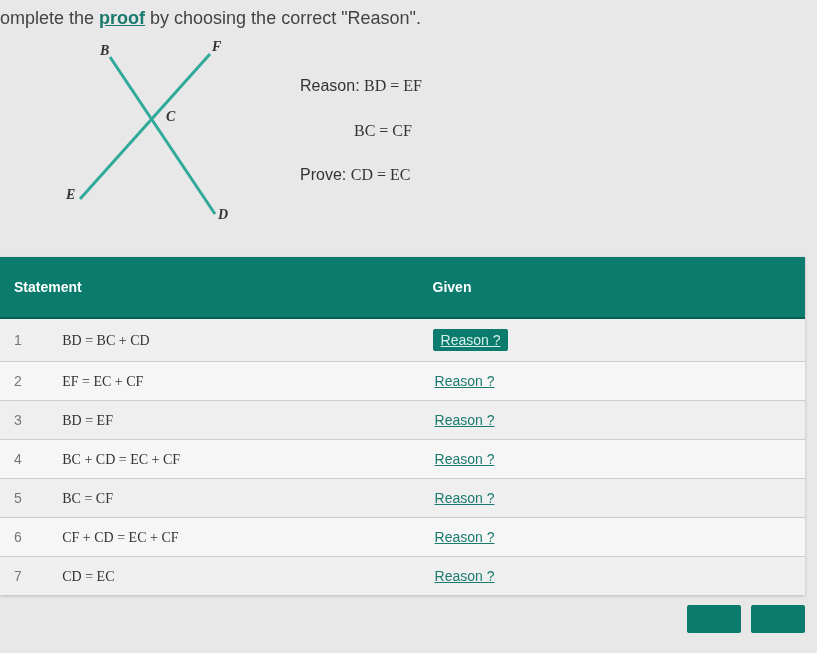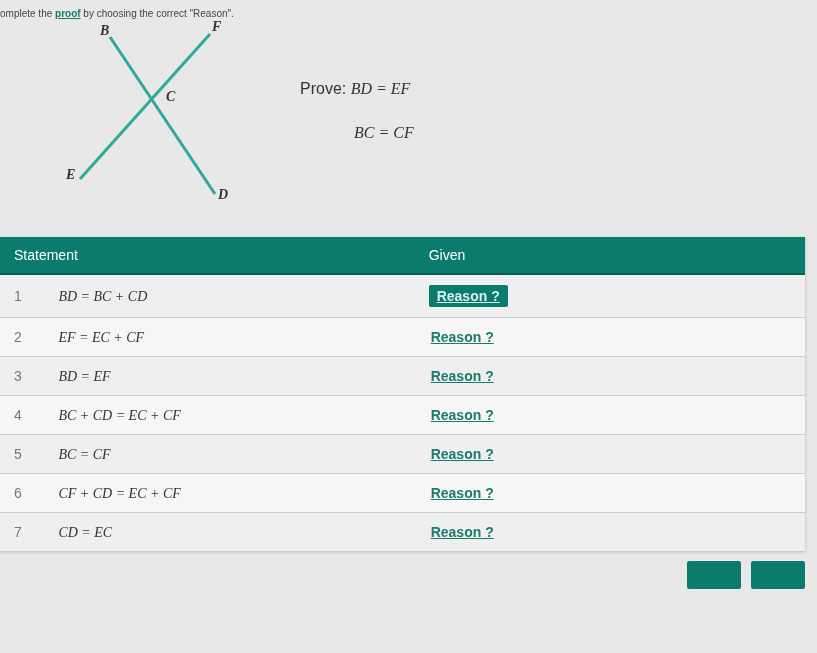--- a/index.html
+++ b/index.html
@@ -6,22 +6,23 @@
   body {
     font-family: Arial, Helvetica, sans-serif;
     background: #e8e8e8;
     color: #333;
     width: 817px;
     height: 653px;
     overflow: hidden;
     padding: 8px 12px 0 0;
   }
   .instruction {
-    font-size: 10px;
+    font-size: 18px;
     color: #444;
+    margin-bottom: 10px;
   }
   .instruction .link {
     color: #1a7a6e;
     text-decoration: underline;
     font-weight: bold;
   }
   .top-area {
     display: flex;
     gap: 40px;
     padding-left: 60px;
@@ -42,53 +43,53 @@
     font-weight: bold;
     font-size: 14px;
     color: #333;
   }
   .givens {
     font-size: 16px;
     line-height: 2.4;
     color: #333;
   }
   .givens .row { margin-bottom: 6px; }
-  .mi { font-family: Georgia, 'Times New Roman', serif; font-style: italic; }
+  .mi { font-family: Georgia, 'Times New Roman', serif; }
 
   .proof-table {
     width: 100%;
     border-collapse: collapse;
     background: #f3f3f3;
     box-shadow: 0 1px 3px rgba(0,0,0,0.2);
   }
   .proof-table thead th {
     background: #0a7b6c;
     color: #fff;
-    font-weight: normal;
+    font-weight: bold;
     font-size: 14px;
     text-align: left;
-    padding: 10px 14px;
+    padding: 22px 14px;
     border-bottom: 2px solid #065f53;
   }
   .proof-table td {
     padding: 10px 14px;
     border-top: 1px solid #ccc;
     font-size: 14px;
     vertical-align: middle;
   }
   .proof-table tbody tr:nth-child(odd) td { background: #efefef; }
   .proof-table tbody tr:nth-child(even) td { background: #f6f6f6; }
   .num-col { width: 28px; color: #777; }
   .stmt-col { width: 46%; }
   .stmt-col .mi { font-weight: normal; text-align: right; }
 
   .reason-link {
     color: #1a7a6e;
     text-decoration: underline;
-    font-weight: bold;
+    font-weight: normal;
     cursor: pointer;
     display: inline-block;
     padding: 1px 2px;
     text-align: right;
   }
   .reason-link.selected {
     background: #0a7b6c;
     color: #d8f0ec;
     padding: 3px 8px;
     border-radius: 2px;
@@ -124,25 +125,29 @@
     </svg>
     <span class="dlabel" style="left:40px; top:4px;">B</span>
     <span class="dlabel" style="left:152px; top:0px;">F</span>
     <span class="dlabel" style="left:106px; top:70px;">C</span>
     <span class="dlabel" style="left:6px;  top:148px;">E</span>
     <span class="dlabel" style="left:158px; top:168px;">D</span>
   </div>
 
   <div class="givens">
     <div class="row">
-      <span>Prove:</span>
+      <span>Reason:</span>
       <span class="mi">BD = EF</span>
     </div>
     <div class="row" style="padding-left:54px;">
       <span class="mi">BC = CF</span>
+    </div>
+    <div class="row">
+      <span>Prove:</span>
+      <span class="mi">CD = EC</span>
     </div>
   </div>
 </div>
 
 <table class="proof-table">
   <thead>
     <tr>
       <th class="num-col" colspan="2">Statement</th>
       <th>Given</th>
     </tr>

